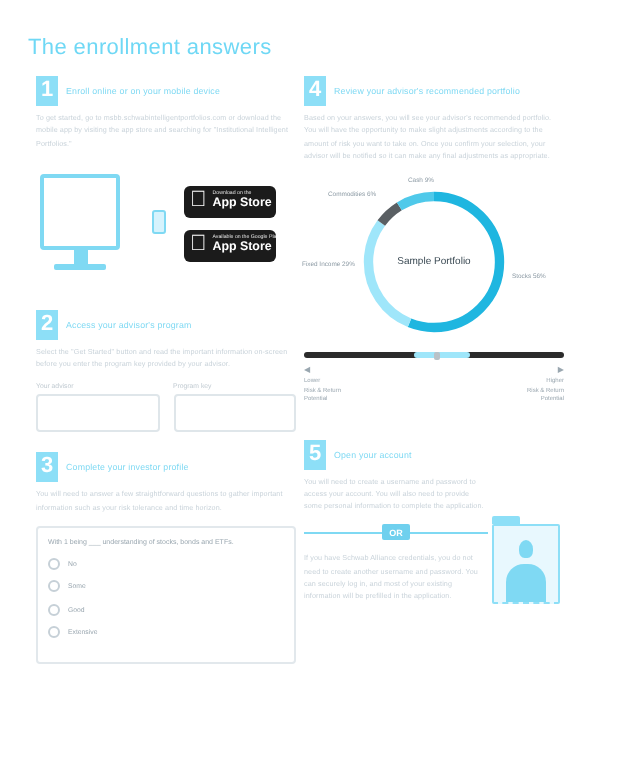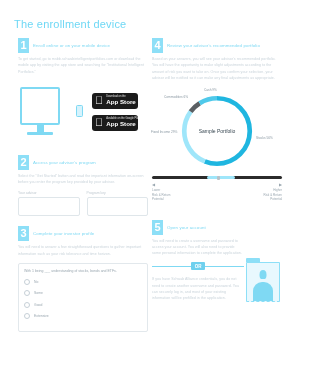--- a/index.html
+++ b/index.html
@@ -131,21 +131,21 @@
     position:absolute;left:50%;transform:translateX(-50%);bottom:0;
     width:20px;height:19px;background:#7fd9f3;border-radius:9px 9px 0 0;
   }
   .s5-body2{margin-top:4px;}
 </style>
 </head>
 <body>
 
 <div class="page">
 
-  <div class="page-title">The enrollment device</div>
+  <div class="page-title">The enrollment answers</div>
 
   <div class="col col-left">
 
     <div class="step">
       <div class="step-head">
         <div class="step-num">1</div>
         <div class="step-title">Enroll online or on your mobile device</div>
       </div>
       <div class="step-body">To get started, go to msbb.schwabintelligentportfolios.com or download the mobile app by visiting the app store and searching for "Institutional Intelligent Portfolios."</div>
 

